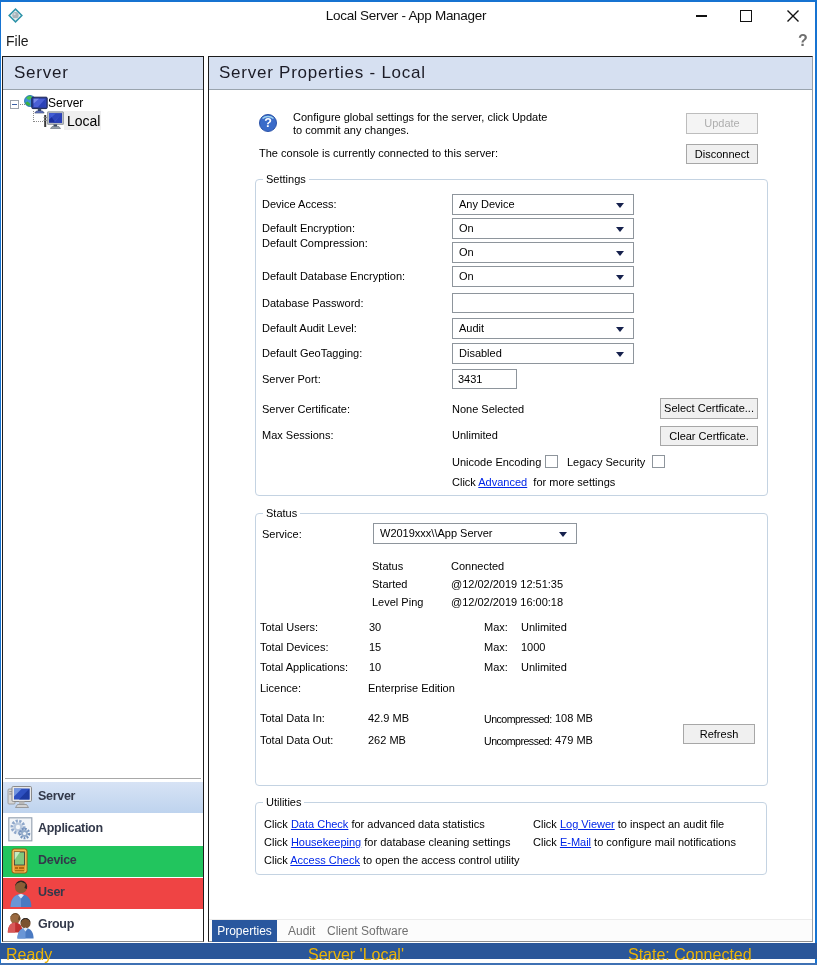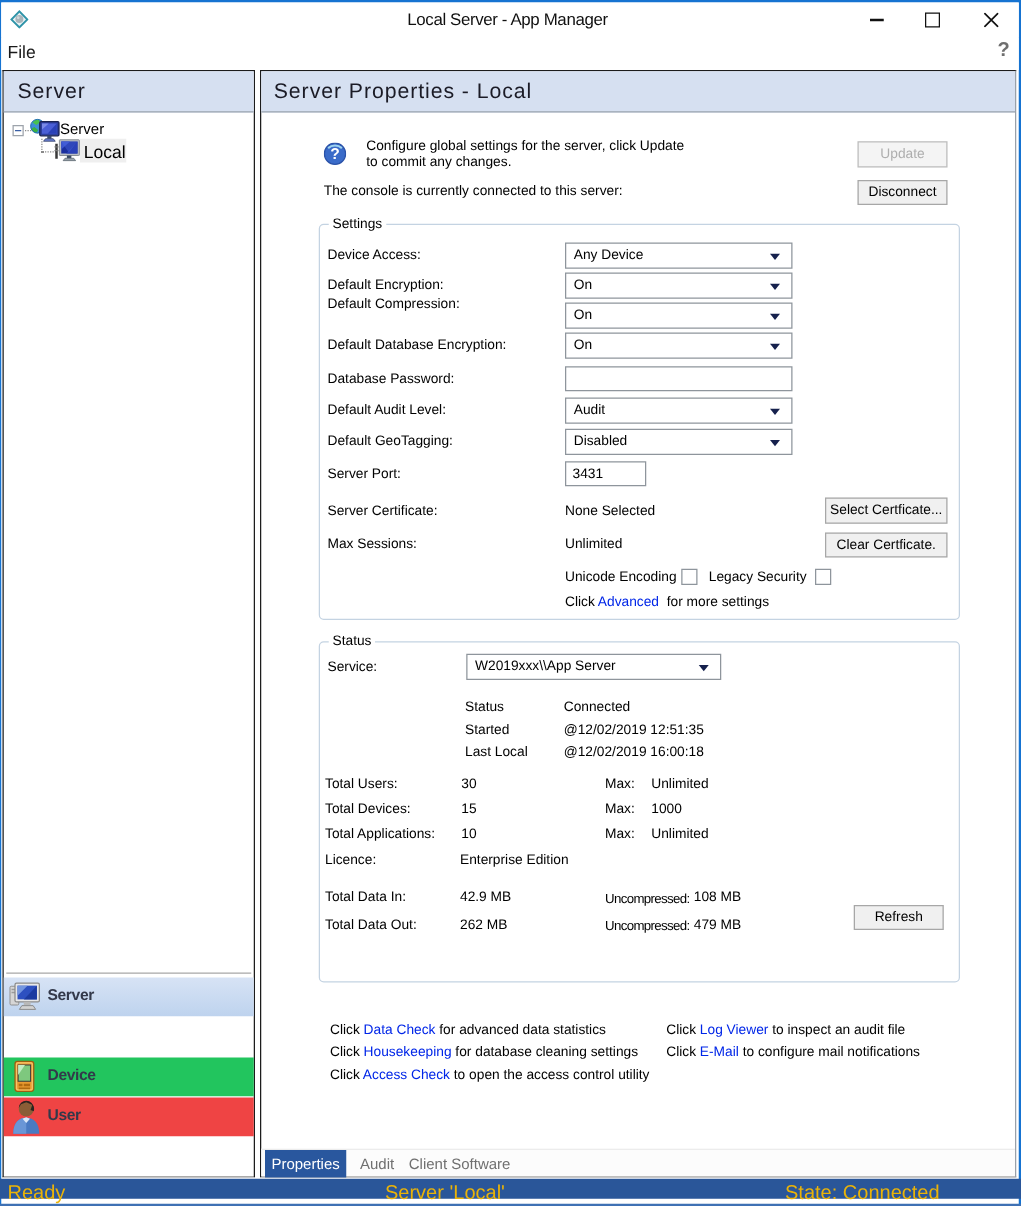--- a/index.html
+++ b/index.html
@@ -7,21 +7,21 @@
 body{position:relative;font-family:"Liberation Sans",sans-serif;background:#fff;font-size:11px;color:#000}
 .abs{position:absolute}
 .lbl{position:absolute;font-size:11px;line-height:13px;white-space:nowrap;color:#000}
 .combo{position:absolute;border:1px solid #8e959c;background:#fff;height:21px}
 .combo .tx{position:absolute;left:6px;top:3px;font-size:11px;white-space:nowrap}
 .combo .ar{position:absolute;right:9px;top:8px;width:0;height:0;border-left:4px solid transparent;border-right:4px solid transparent;border-top:5px solid #16214d}
 .tfield{position:absolute;border:1px solid #8e959c;background:#fff;height:20px;font-size:11px;line-height:18px;padding-left:5px}
 .btn{position:absolute;border:1px solid #a7a7a7;background:#f0f0f0;font-size:11px;text-align:center;color:#000}
 .grp{position:absolute;border:1px solid #c4d3e2;border-radius:4px}
 .grplbl{position:absolute;top:-7px;left:7px;background:#fff;padding:0 3px;font-size:11px;line-height:13px}
-.link{color:#0026e8;}
+.link{color:#0026e8;text-decoration:underline}
 .chk{position:absolute;width:13px;height:13px;border:1px solid #8e959c;background:#fff}
 .navtxt{font-size:12.5px;font-weight:bold;color:#33394a;letter-spacing:-0.3px}
 </style>
 </head>
 <body>
 
 <div class="abs" style="left:0;top:0;width:817px;height:2px;background:#1673d1"></div>
 <div class="abs" style="left:0;top:0;width:1px;height:965px;background:#1673d1"></div>
 <div class="abs" style="left:815px;top:0;width:2px;height:965px;background:#1673d1"></div>
 <div class="abs" style="left:0;top:963px;width:817px;height:2px;background:#3f71b4"></div>
@@ -93,20 +93,32 @@
       <rect x="2.2" y="8.4" width="4.6" height="1.2" fill="#9a9a9a"></rect>
       <rect x="5" y="1.5" width="19.5" height="15" rx="1.2" fill="#e8e8e8" stroke="#8a8a8a" stroke-width="1"></rect>
       <rect x="7" y="3.5" width="15.5" height="11" fill="#2d50c0"></rect>
       <path d="M7 3.5 L15 3.5 L7 11.5 Z" fill="#7396e0"></path>
       <path d="M22.5 3.5 L22.5 14.5 L12 14.5 Z" fill="#1c3aa0"></path>
       <rect x="12" y="16.5" width="5.5" height="2.5" fill="#b8b8b8"></rect>
       <path d="M8.5 22.5 L21.5 22.5 L19.5 19.5 L10.5 19.5 Z" fill="#d2d2d2" stroke="#8a8a8a" stroke-width="0.8"></path>
     </svg>
     <div class="navtxt abs" style="left:35px;top:7px">Server</div>
   </div>
+  <div class="abs" style="left:0;top:757px;width:200px;height:31px;background:#fff">
+    <svg class="abs" style="left:5px;top:3px" width="25" height="25" viewBox="0 0 25 25">
+      <rect x="0.8" y="0.8" width="23" height="23" fill="#f2f5f8" stroke="#9aa6b4" stroke-width="1.2"></rect>
+      <circle cx="10" cy="10" r="6" fill="none" stroke="#8fa8cb" stroke-width="3" stroke-dasharray="2.2 1.4"></circle>
+      <circle cx="10" cy="10" r="4.6" fill="#b9c9de"></circle>
+      <circle cx="10" cy="10" r="2.2" fill="#f2f5f8"></circle>
+      <circle cx="16.5" cy="16.5" r="4.5" fill="none" stroke="#7492bd" stroke-width="2.6" stroke-dasharray="1.8 1.2"></circle>
+      <circle cx="16.5" cy="16.5" r="3.4" fill="#93abc9"></circle>
+      <circle cx="16.5" cy="16.5" r="1.6" fill="#f2f5f8"></circle>
+    </svg>
+    <div class="navtxt abs" style="left:35px;top:7px">Application</div>
+  </div>
   <div class="abs" style="left:0;top:789px;width:200px;height:31px;background:#22c55e">
     <svg class="abs" style="left:8px;top:2px" width="18" height="26" viewBox="0 0 18 26">
       <rect x="1" y="1" width="15" height="24" rx="2" fill="#e89a30" stroke="#9a5f10" stroke-width="1"></rect>
       <rect x="2.2" y="2.2" width="12.6" height="21.6" rx="1" fill="none" stroke="#f6c46a" stroke-width="1"></rect>
       <rect x="3.5" y="4" width="10" height="13" fill="#7ec87e" stroke="#3a3a3a" stroke-width="0.8"></rect>
       <path d="M3.5 4 L9 4 L3.5 12 Z" fill="#c2ecc2"></path>
       <rect x="4" y="19" width="3" height="2" fill="#b06a10"></rect>
       <rect x="8" y="19" width="5" height="2" fill="#b06a10"></rect>
       <rect x="4" y="22" width="9" height="1.4" fill="#b06a10"></rect>
     </svg>
@@ -115,20 +127,35 @@
   <div class="abs" style="left:0;top:821px;width:200px;height:31px;background:#ef4444">
     <svg class="abs" style="left:5px;top:1px" width="26" height="29" viewBox="0 0 26 29">
       <circle cx="13" cy="8.2" r="6" fill="#8a5d36"></circle>
       <path d="M7 7.4 A6 6 0 0 1 19 7.6 L17.2 4.6 L13 2.8 L8.8 4.4 Z" fill="#2b2420"></path>
       <path d="M18 4.6 A6 6 0 0 1 19 10 L16.4 9 Z" fill="#2b2420"></path>
       <path d="M2.6 28 C2.6 19.6 6.8 15.2 13 15.2 C19.2 15.2 23.4 19.6 23.4 28 Z" fill="#4a7ac2"></path>
       <path d="M2.6 28 C2.6 19.6 6.8 15.2 13 15.2 L13 28 Z" fill="#6a96d6"></path>
       <path d="M10 16 L13 19.4 L16 16 L13 14.8 Z" fill="#dce8f8"></path>
     </svg>
     <div class="navtxt abs" style="left:35px;top:7px">User</div>
+  </div>
+  <div class="abs" style="left:0;top:853px;width:200px;height:31px;background:#fff">
+    <svg class="abs" style="left:4px;top:2px" width="28" height="28" viewBox="0 0 28 28">
+      <circle cx="8.2" cy="6.6" r="5" fill="#9a6a40"></circle>
+      <path d="M3.2 6.2 A5 5 0 0 1 13.2 6 L11.6 3.2 L8.2 2 L4.8 3.2 Z" fill="#6a4a2a"></path>
+      <path d="M12.2 3.6 A5 5 0 0 1 13.2 8.4 L10.8 7.6 Z" fill="#6a4a2a"></path>
+      <path d="M0.8 20.6 C0.8 14 4 10.6 8.2 10.6 C12.4 10.6 15.6 14 15.6 20.6 Z" fill="#bf3030"></path>
+      <path d="M0.8 20.6 C0.8 14 4 10.6 8.2 10.6 L8.2 20.6 Z" fill="#d85858"></path>
+      <circle cx="18.5" cy="11.4" r="5" fill="#7a5230"></circle>
+      <path d="M13.5 11 A5 5 0 0 1 23.5 11 L21.8 8 L18.5 6.8 L15.2 8 Z" fill="#1d1a18"></path>
+      <path d="M10.4 26.6 C10.4 19.6 13.8 16 18.5 16 C23.2 16 26.6 19.6 26.6 26.6 Z" fill="#4a7ac2"></path>
+      <path d="M10.4 26.6 C10.4 19.6 13.8 16 18.5 16 L18.5 26.6 Z" fill="#6a96d6"></path>
+      <path d="M16.2 16.6 L18.5 19.4 L20.8 16.6 L18.5 15.6 Z" fill="#dce8f8"></path>
+    </svg>
+    <div class="navtxt abs" style="left:35px;top:7px">Group</div>
   </div>
 </div>
 
 <div class="abs" style="left:208px;top:56px;width:605px;height:886px;background:#fff;border:1px solid #1c1c1c;border-right-color:#99a1aa;border-bottom-color:#8f8f8f">
   <div class="abs" style="left:0;top:0;width:603px;height:33px;background:#d6e0f1;border-bottom:1px solid #9aa4ae">
     <div class="abs" style="left:10px;top:6px;font-size:17px;letter-spacing:0.75px;color:#1b1b26">Server Properties - Local</div>
   </div>
 
   <svg class="abs" style="left:50px;top:57px" width="18" height="18" viewBox="0 0 18 18">
     <circle cx="9" cy="9" r="8.5" fill="#3a6bc9"></circle>
@@ -196,21 +223,21 @@
   </div>
   <div class="lbl" style="left:53px;top:471px">Service:</div>
   <div class="combo" style="left:164px;top:466px;width:204px">
       <span class="tx">W2019xxx\\App Server</span>
       <span class="ar"></span>
     </div>
   <div class="lbl" style="left:163px;top:503px">Status</div>
   <div class="lbl" style="left:242px;top:503px">Connected</div>
   <div class="lbl" style="left:163px;top:521px">Started</div>
   <div class="lbl" style="left:242px;top:521px">@12/02/2019 12:51:35</div>
-  <div class="lbl" style="left:163px;top:539px">Last Local</div>
+  <div class="lbl" style="left:163px;top:539px">Level Ping</div>
   <div class="lbl" style="left:242px;top:539px">@12/02/2019 16:00:18</div>
   <div class="lbl" style="left:51px;top:564px">Total Users:</div>
   <div class="lbl" style="left:160px;top:564px">30</div>
   <div class="lbl" style="left:275px;top:564px">Max:</div>
   <div class="lbl" style="left:312px;top:564px">Unlimited</div>
   <div class="lbl" style="left:51px;top:584px">Total Devices:</div>
   <div class="lbl" style="left:160px;top:584px">15</div>
   <div class="lbl" style="left:275px;top:584px">Max:</div>
   <div class="lbl" style="left:312px;top:584px">1000</div>
   <div class="lbl" style="left:51px;top:604px">Total Applications:</div>
@@ -222,20 +249,23 @@
   <div class="lbl" style="left:51px;top:655px">Total Data In:</div>
   <div class="lbl" style="left:159px;top:655px">42.9 MB</div>
   <div class="lbl" style="left:275px;top:656px;font-size:10.6px;letter-spacing:-0.5px">Uncompressed:</div>
   <div class="lbl" style="left:346px;top:655px">108 MB</div>
   <div class="lbl" style="left:51px;top:677px">Total Data Out:</div>
   <div class="lbl" style="left:159px;top:677px">262 MB</div>
   <div class="lbl" style="left:275px;top:678px;font-size:10.6px;letter-spacing:-0.5px">Uncompressed:</div>
   <div class="lbl" style="left:346px;top:677px">479 MB</div>
   <div class="btn" style="left:474px;top:667px;width:72px;height:20px;line-height:18px">Refresh</div>
 
+  <div class="grp" style="left:46px;top:745px;width:512px;height:73px">
+    <span class="grplbl">Utilities</span>
+  </div>
   <div class="lbl" style="left:55px;top:761px">Click <span class="link">Data Check</span> for advanced data statistics</div>
   <div class="lbl" style="left:324px;top:761px">Click <span class="link">Log Viewer</span> to inspect an audit file</div>
   <div class="lbl" style="left:55px;top:779px">Click <span class="link">Housekeeping</span> for database cleaning settings</div>
   <div class="lbl" style="left:324px;top:779px">Click <span class="link">E-Mail</span> to configure mail notifications</div>
   <div class="lbl" style="left:55px;top:797px">Click <span class="link">Access Check</span> to open the access control utility</div>
 
   <div class="abs" style="left:0;top:862px;width:603px;height:22px;background:#fcfcfc;border-top:1px solid #ececec">
     <div class="abs" style="left:3px;top:0;width:65px;height:22px;background:#29579e;color:#fff;font-size:12px;text-align:center;line-height:22px">Properties</div>
     <div class="abs" style="left:79px;top:4px;font-size:12px;color:#707070">Audit</div>
     <div class="abs" style="left:118px;top:4px;font-size:12px;color:#707070">Client Software</div>

